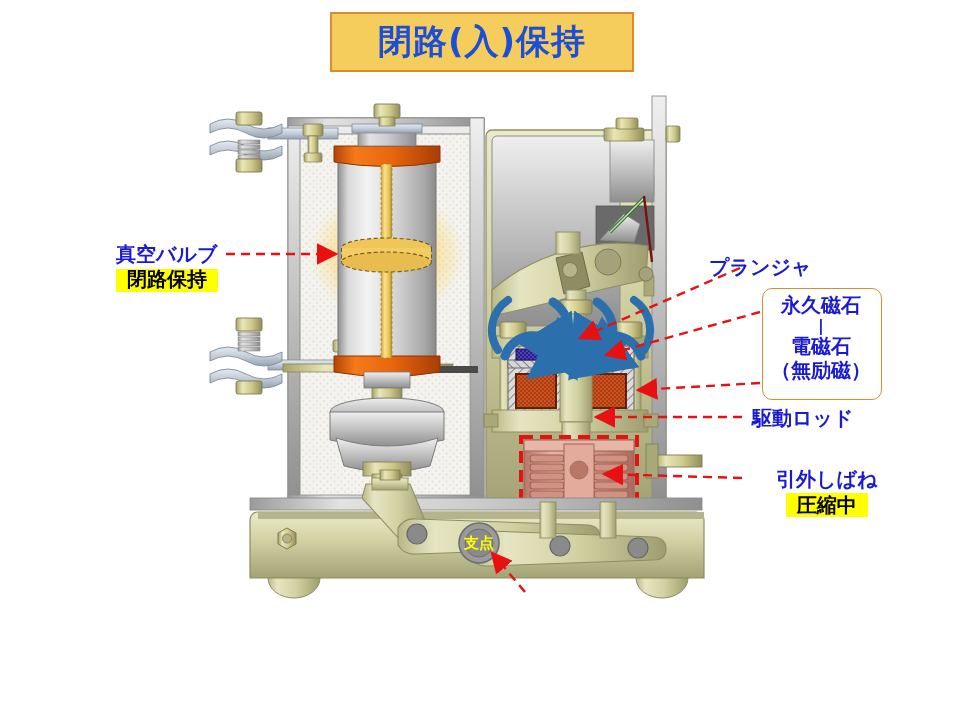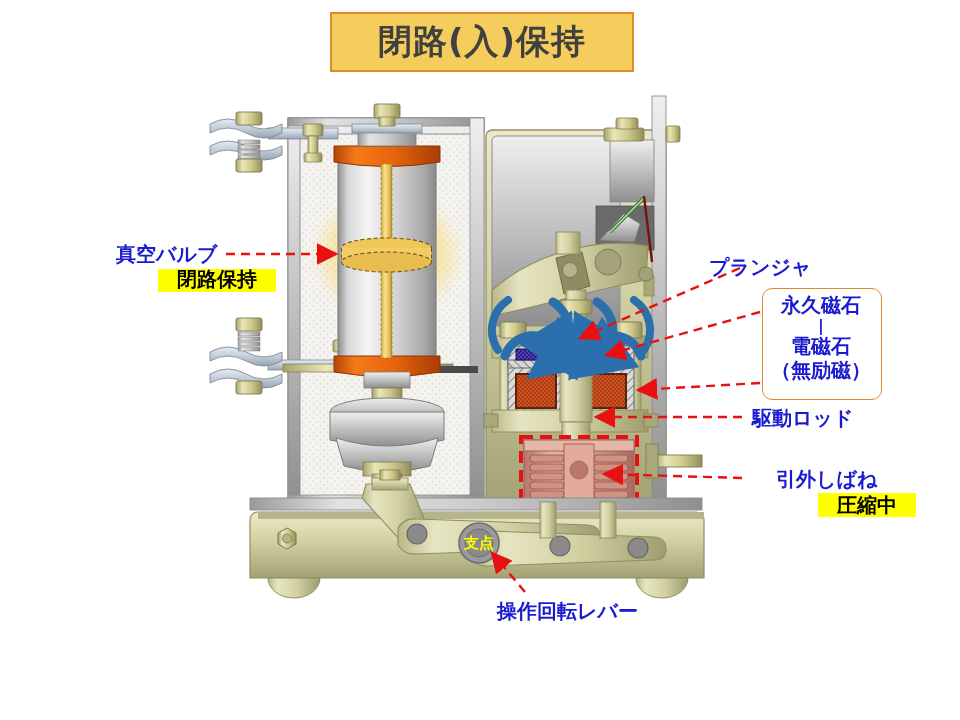--- a/index.html
+++ b/index.html
@@ -4,27 +4,27 @@
 <style>
   html,body{margin:0;padding:0;background:#fff;}
   body{width:960px;height:720px;overflow:hidden;
        font-family:"DejaVu Sans","Liberation Sans",sans-serif;}
   #stage{position:relative;width:960px;height:720px;background:#ffffff;}
 
   
   .title-box{position:absolute;left:330px;top:12px;width:300px;height:56px;
     background:#f5cd5c;border:2px solid #e08a2e;
     display:flex;align-items:center;justify-content:center;}
-  .title-box span{font-size:34px;font-weight:bold;color:#404040;letter-spacing:1px;
+  .title-box span{font-size:34px;font-weight:bold;color:#1d4ed8;letter-spacing:1px;
     font-family:"DejaVu Sans","Liberation Sans",sans-serif;}
 
   
   .lbl{position:absolute;font-size:20px;font-weight:bold;color:#1a1ad0;
        white-space:nowrap;line-height:1.15;}
-  .hl{background:#ffff00;color:#000;padding:0 19px;margin-left:42px;}
+  .hl{background:#ffff00;color:#000;padding:0 11px;}
   .callout-box{position:absolute;border:1.5px solid #e08a2e;border-radius:10px;
        background:transparent;}
 
   
   svg{position:absolute;left:0;top:0;}
 </style>
 </head>
 <body>
 
 <div id="stage">
@@ -416,18 +416,17 @@
 
   <div class="lbl" style="left:752px;top:407px;">駆動ロッド</div>
 
   <div class="lbl" style="left:776px;top:468px;">
     <div>引外しばね</div>
     <div style="text-align:center;margin-top:3px;">
       <span class="hl">圧縮中</span>
     </div>
   </div>
 
-  <div class="lbl" style="left:497px;top:600px;">操作回転レバー</div>
 
   <div style="position:absolute;left:455px;top:534px;width:48px;text-align:center;
               font-size:15px;font-weight:bold;color:#ffff00;">支点</div>
 
 </div>
 
 </body></html>

